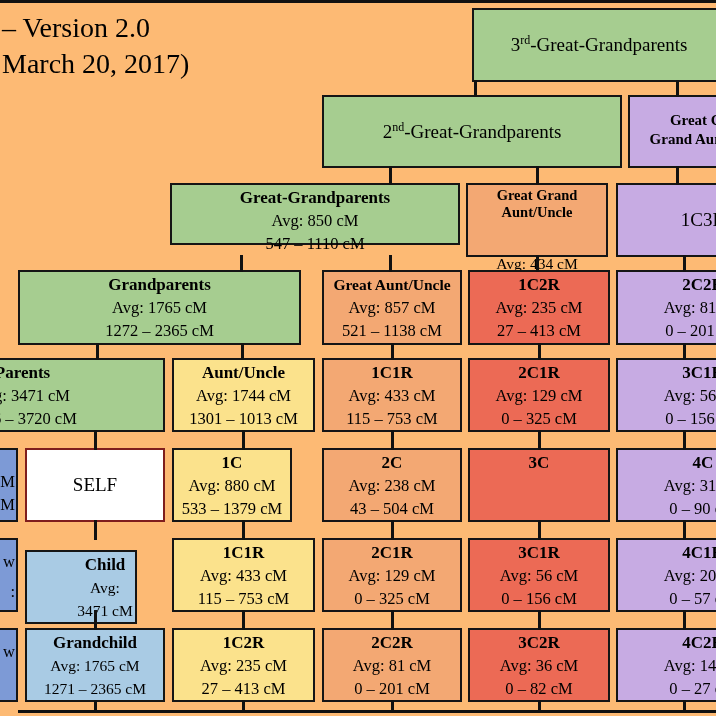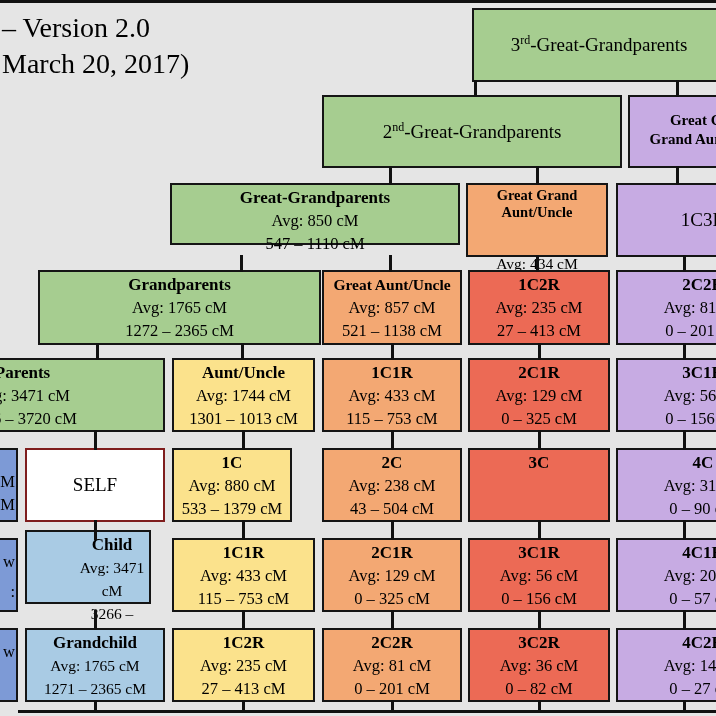--- a/index.html
+++ b/index.html
@@ -1,16 +1,16 @@
 <!DOCTYPE html>
 <html><head>
 <meta charset="utf-8">
 <style>
   html,body{margin:0;padding:0;background:#fff;}
-  .stage{position:relative;width:716px;height:716px;background:#e5e5e5;overflow:hidden;
+  .stage{position:relative;width:716px;height:716px;background:#fdba74;overflow:hidden;
          font-family:"Liberation Serif","DejaVu Serif",serif;color:#000;}
   .hline{position:absolute;background:#111;}
   .vline{position:absolute;width:3px;background:#111;}
   .title{position:absolute;left:2px;top:10px;font-size:28px;line-height:36px;color:#000;white-space:nowrap;}
   .box{position:absolute;border:2px solid #151515;box-sizing:border-box;text-align:center;}
   .green{background:#a6cd90;}
   .yellow{background:#fbe28c;}
   .orange{background:#f3a873;}
   .red{background:#ec6a55;}
   .purple{background:#c7abe3;}
@@ -61,21 +61,21 @@
   <div class="box orange" style="left:466px;top:183px;width:142px;height:74px;">
     <div class="sm-lbl" style="padding-top:2px;">Great Grand</div>
     <div class="sm-lbl">Aunt/Uncle</div>
     <div class="sm-val">Avg: 434 cM</div>
     <div class="sm-val">214 – 580 cM</div>
   </div>
   <div class="box purple flexc" style="left:616px;top:183px;width:174px;height:74px;">
     <div class="biglbl">1C3R</div>
   </div>
 
-  <div class="box green pad1" style="left:38px;top:270px;width:283px;height:75px;">
+  <div class="box green pad1" style="left:18px;top:270px;width:283px;height:75px;">
     <div class="lbl">Grandparents</div>
     <div class="val">Avg: 1765 cM</div>
     <div class="val">1272 – 2365 cM</div>
   </div>
   <div class="box orange pad1" style="left:322px;top:270px;width:140px;height:75px;">
     <div class="lbl" style="font-size:15.5px;">Great Aunt/Uncle</div>
     <div class="val">Avg: 857 cM</div>
     <div class="val">521 – 1138 cM</div>
   </div>
   <div class="box red pad1" style="left:468px;top:270px;width:142px;height:75px;">
@@ -138,21 +138,21 @@
   <div class="box purple pad1" style="left:616px;top:448px;width:174px;height:74px;">
     <div class="lbl">4C</div>
     <div class="val">Avg: 31 cM</div>
     <div class="val">0 – 90 cM</div>
   </div>
 
   <div class="box dblue" style="left:-122px;top:538px;width:140px;height:74px;">
     <div class="frag" style="top:10px;">w</div>
     <div class="frag" style="top:40px;">:</div>
   </div>
-  <div class="box lblue pad1" style="left:25px;top:530px;width:126px;height:74px;padding-left:48px;">
+  <div class="box lblue pad1" style="left:25px;top:550px;width:112px;height:74px;padding-left:48px;">
     <div class="lbl">Child</div>
     <div class="val" style="font-size:15.5px;">Avg: 3471 cM</div>
     <div class="val" style="font-size:15.5px;">3266 – 3720 cM</div>
   </div>
   <div class="box yellow pad1" style="left:172px;top:538px;width:143px;height:74px;">
     <div class="lbl">1C1R</div>
     <div class="val">Avg: 433 cM</div>
     <div class="val">115 – 753 cM</div>
   </div>
   <div class="box orange pad1" style="left:322px;top:538px;width:140px;height:74px;">

